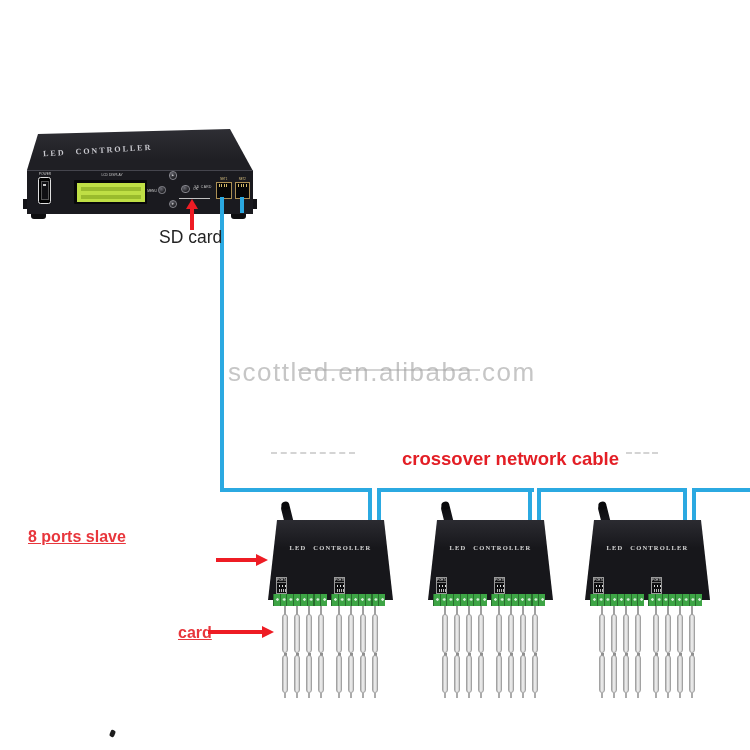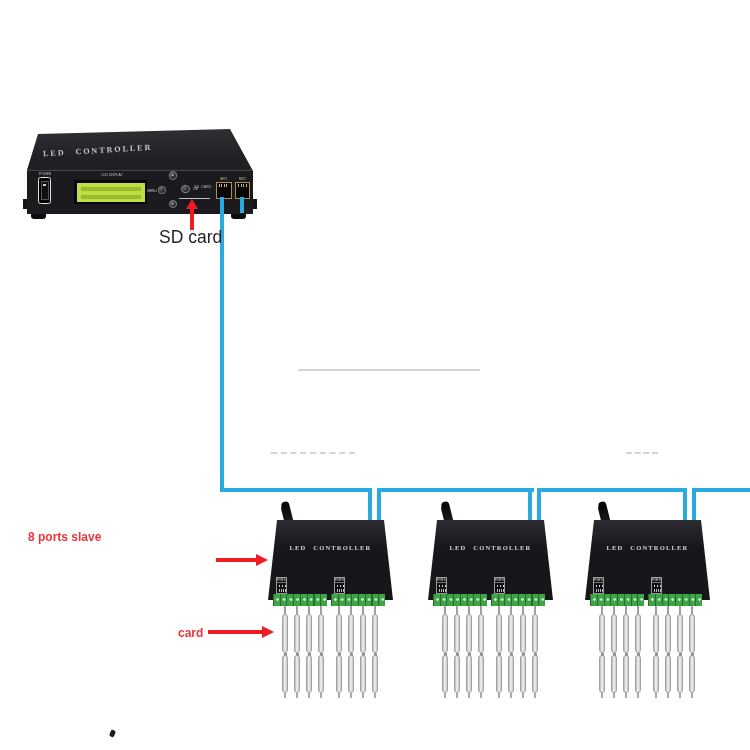--- a/index.html
+++ b/index.html
@@ -20,21 +20,21 @@
   .watermark{left:228px;top:357px;font-size:26px;letter-spacing:1.5px;color:var(--watermark-gray);z-index:1;white-space:nowrap;}
   .wm-strike{left:298px;top:369px;width:182px;height:2px;background:rgba(160,160,160,.45);z-index:1;}
   .wm-dash{top:452px;height:0;border-top:2px dashed #d4d4d4;z-index:1;}
   .wm-dash.l{left:271px;width:84px;}
   .wm-dash.r{left:626px;width:32px;}
 
   
   .cable{background:var(--cable-blue);z-index:5;}
 
   
-  .red-label{color:var(--label-red);font-weight:bold;font-size:12px;line-height:22px;z-index:7;white-space:nowrap;}
+  .red-label{color:var(--label-red);font-weight:bold;font-size:16px;line-height:22px;z-index:7;white-space:nowrap;text-decoration:underline;}
   .crossover{left:402px;top:448px;color:var(--crossover-red);font-weight:bold;font-size:18.5px;z-index:7;white-space:nowrap;}
   .arrow-shaft{background:var(--arrow-red);}
   .arrow-head-right{width:0;height:0;border-left:12px solid var(--arrow-red);
                     border-top:6.5px solid transparent;border-bottom:6.5px solid transparent;}
   .arrow-head-up{width:0;height:0;border-bottom:10px solid var(--arrow-red);
                  border-left:6px solid transparent;border-right:6px solid transparent;}
   .sd-text{left:159px;top:227px;font-size:17.5px;color:#232323;z-index:7;white-space:nowrap;}
 
   
   .master{left:25px;top:128px;width:230px;height:92px;z-index:3;}
@@ -92,20 +92,21 @@
   .tube-neck{left:1.5px;top:46.5px;width:3px;height:3px;background:#8f8f8f;}
   .tube-tip{left:2px;top:87px;width:2px;height:5px;background:#ababab;}
 
   .artifact{left:110px;top:730px;width:5px;height:7px;background:#1d1d1d;border-radius:2px;transform:rotate(22deg);z-index:2;}
 </style>
 </head>
 <body>
 
 <div id="diagram">
 
+  <div class="watermark">scottled.en.alibaba.com</div>
   <div class="wm-strike"></div>
   <div class="wm-dash l"></div>
   <div class="wm-dash r"></div>
 
   <div class="master">
     <div class="m-ear" style="left:-2px"></div>
     <div class="m-ear" style="left:227px"></div>
     <div class="m-top">
       <div class="m-top-label">LED CONTROLLER</div>
     </div>
@@ -134,20 +135,21 @@
       <div class="net-jack" style="left:207.5px"></div>
     </div>
     <div class="m-foot" style="left:6px"></div>
     <div class="m-foot" style="left:206px"></div>
   </div>
 
   <div class="arrow-head-up" style="left:186px;top:199px;z-index:7"></div>
   <div class="arrow-shaft" style="left:190px;top:207px;width:4px;height:23px;z-index:7"></div>
   <div class="sd-text">SD card</div>
 
+  <div class="crossover">crossover network cable</div>
 
   <div class="red-label" style="left:28px;top:526px">
     <span style="position:static;display:block">8 ports slave</span>
   </div>
   <div class="arrow-shaft" style="left:216px;top:558px;width:42px;height:3.5px;z-index:7"></div>
   <div class="arrow-head-right" style="left:256px;top:553.5px;z-index:7"></div>
 
   <div class="red-label" style="left:178px;top:622px">card</div>
   <div class="arrow-shaft" style="left:208px;top:630px;width:56px;height:3.5px;z-index:7"></div>
   <div class="arrow-head-right" style="left:262px;top:625.5px;z-index:7"></div>

